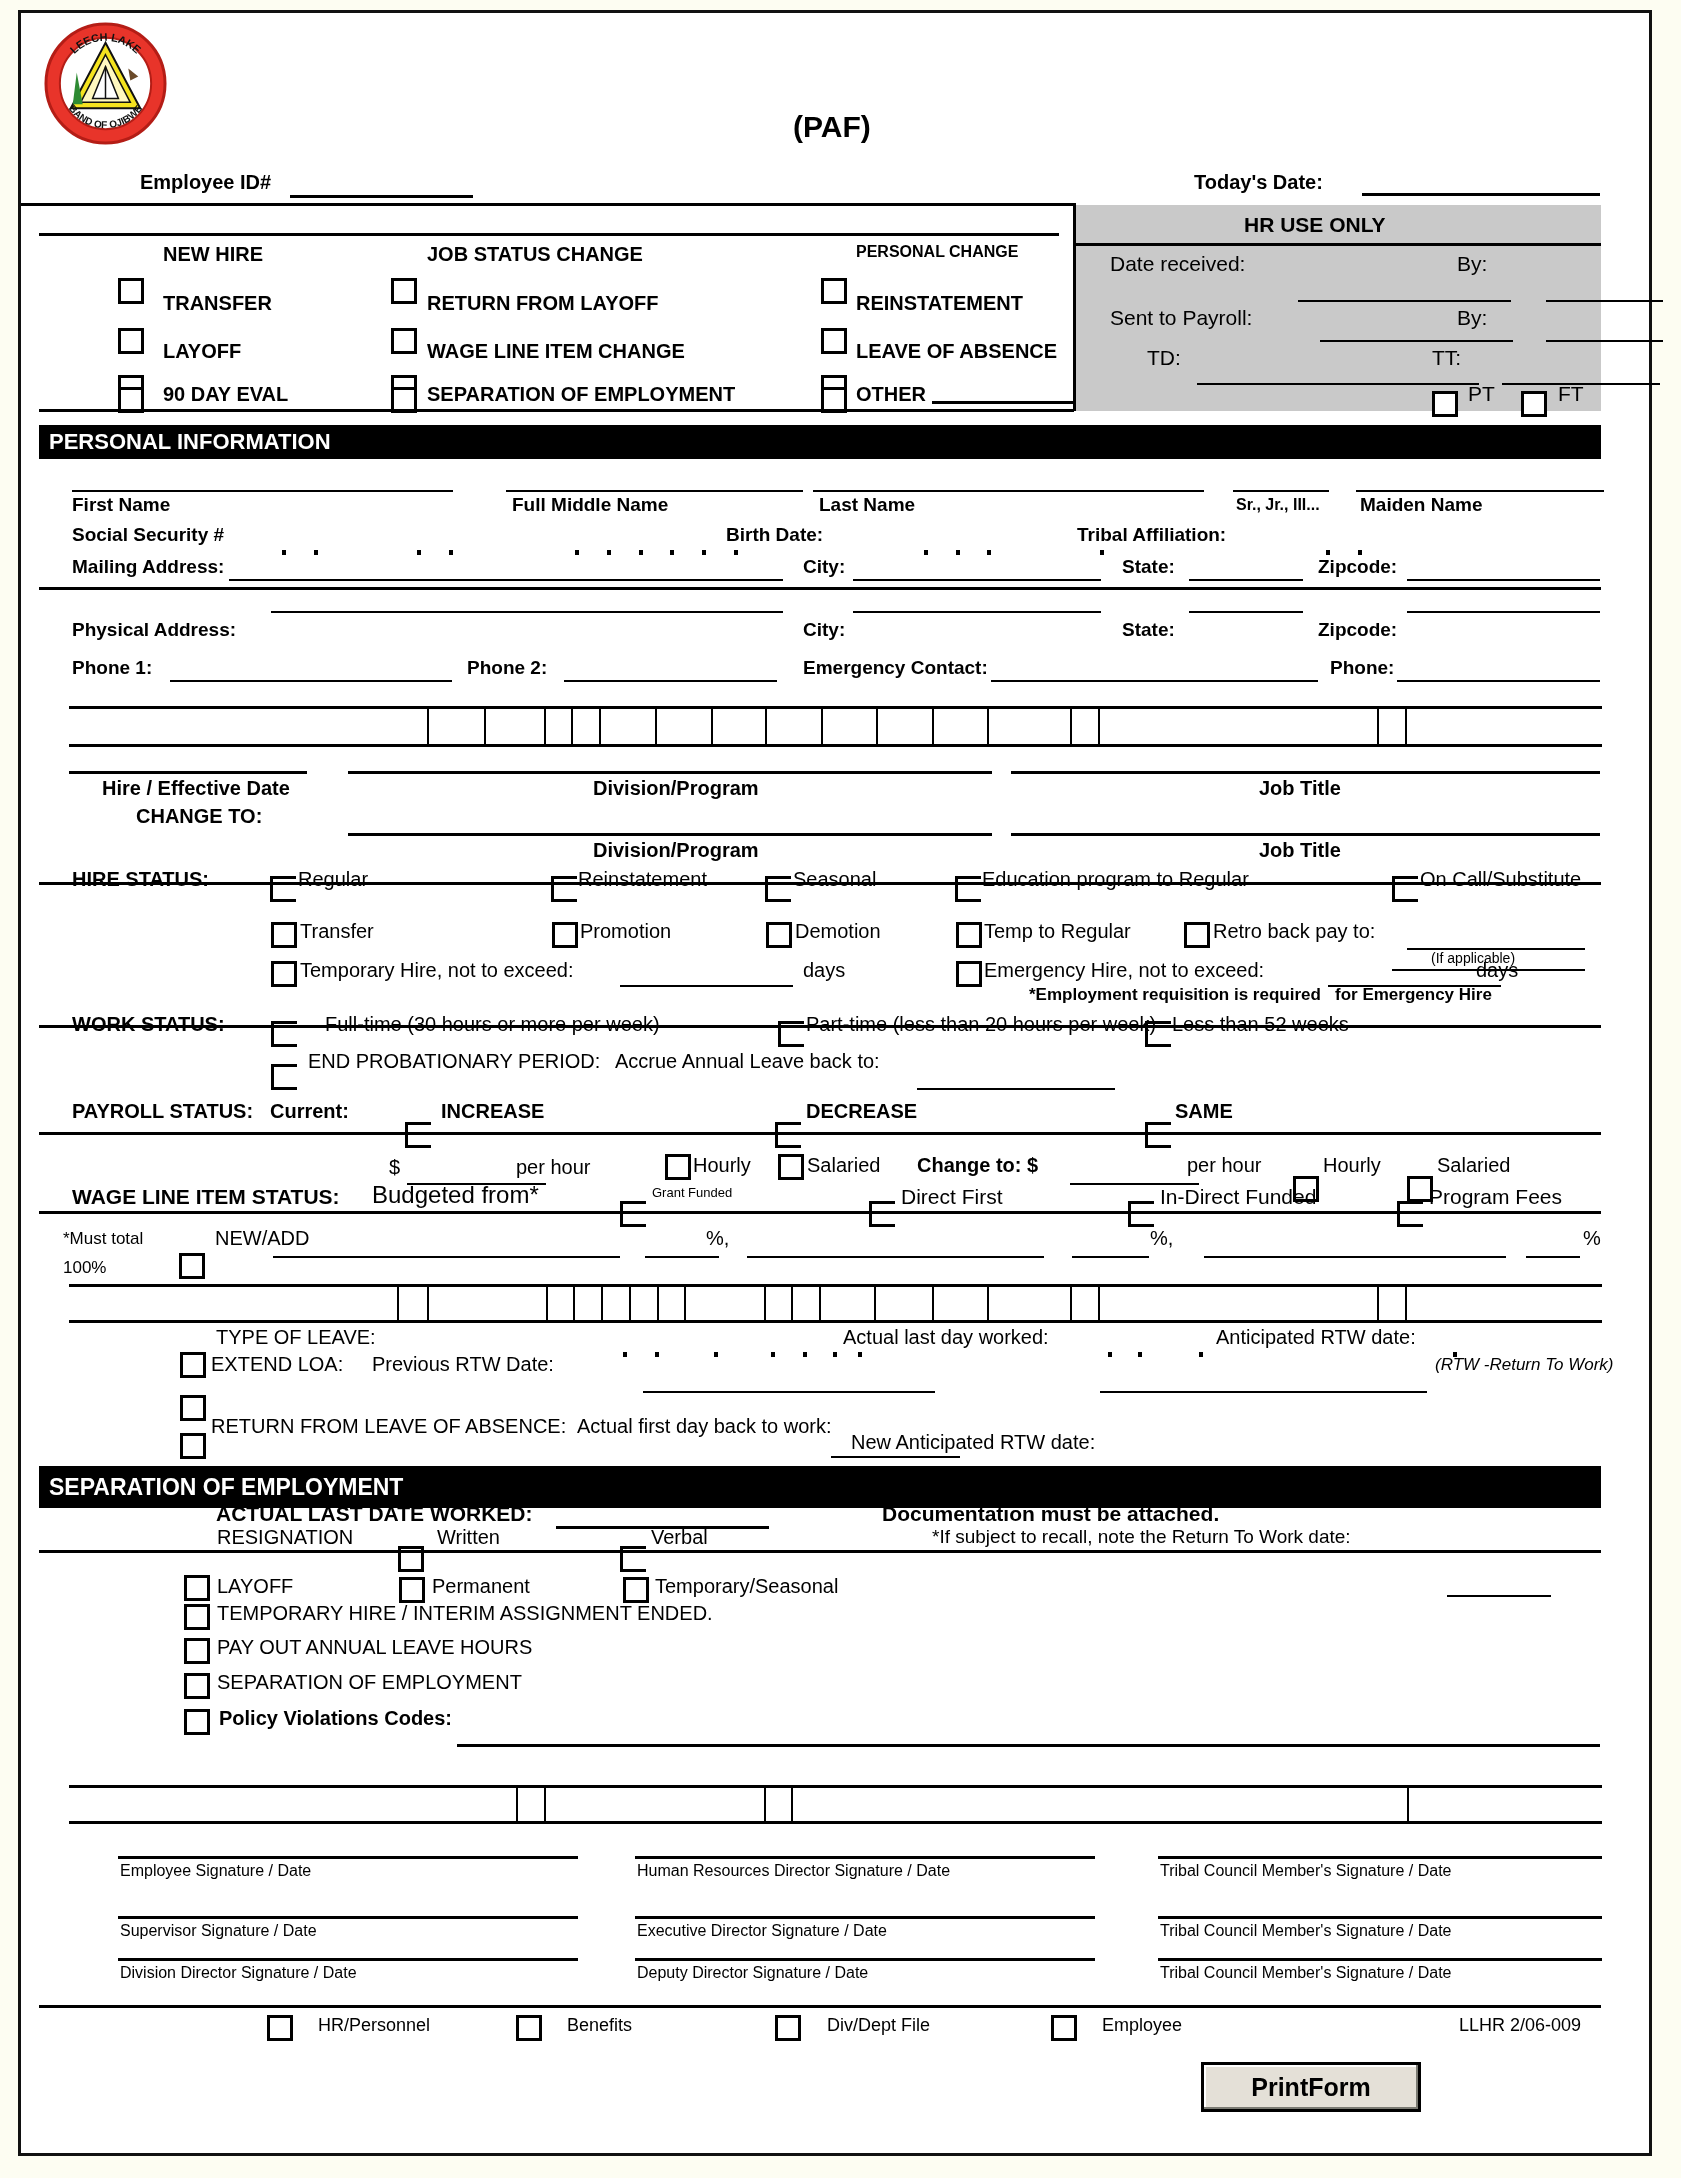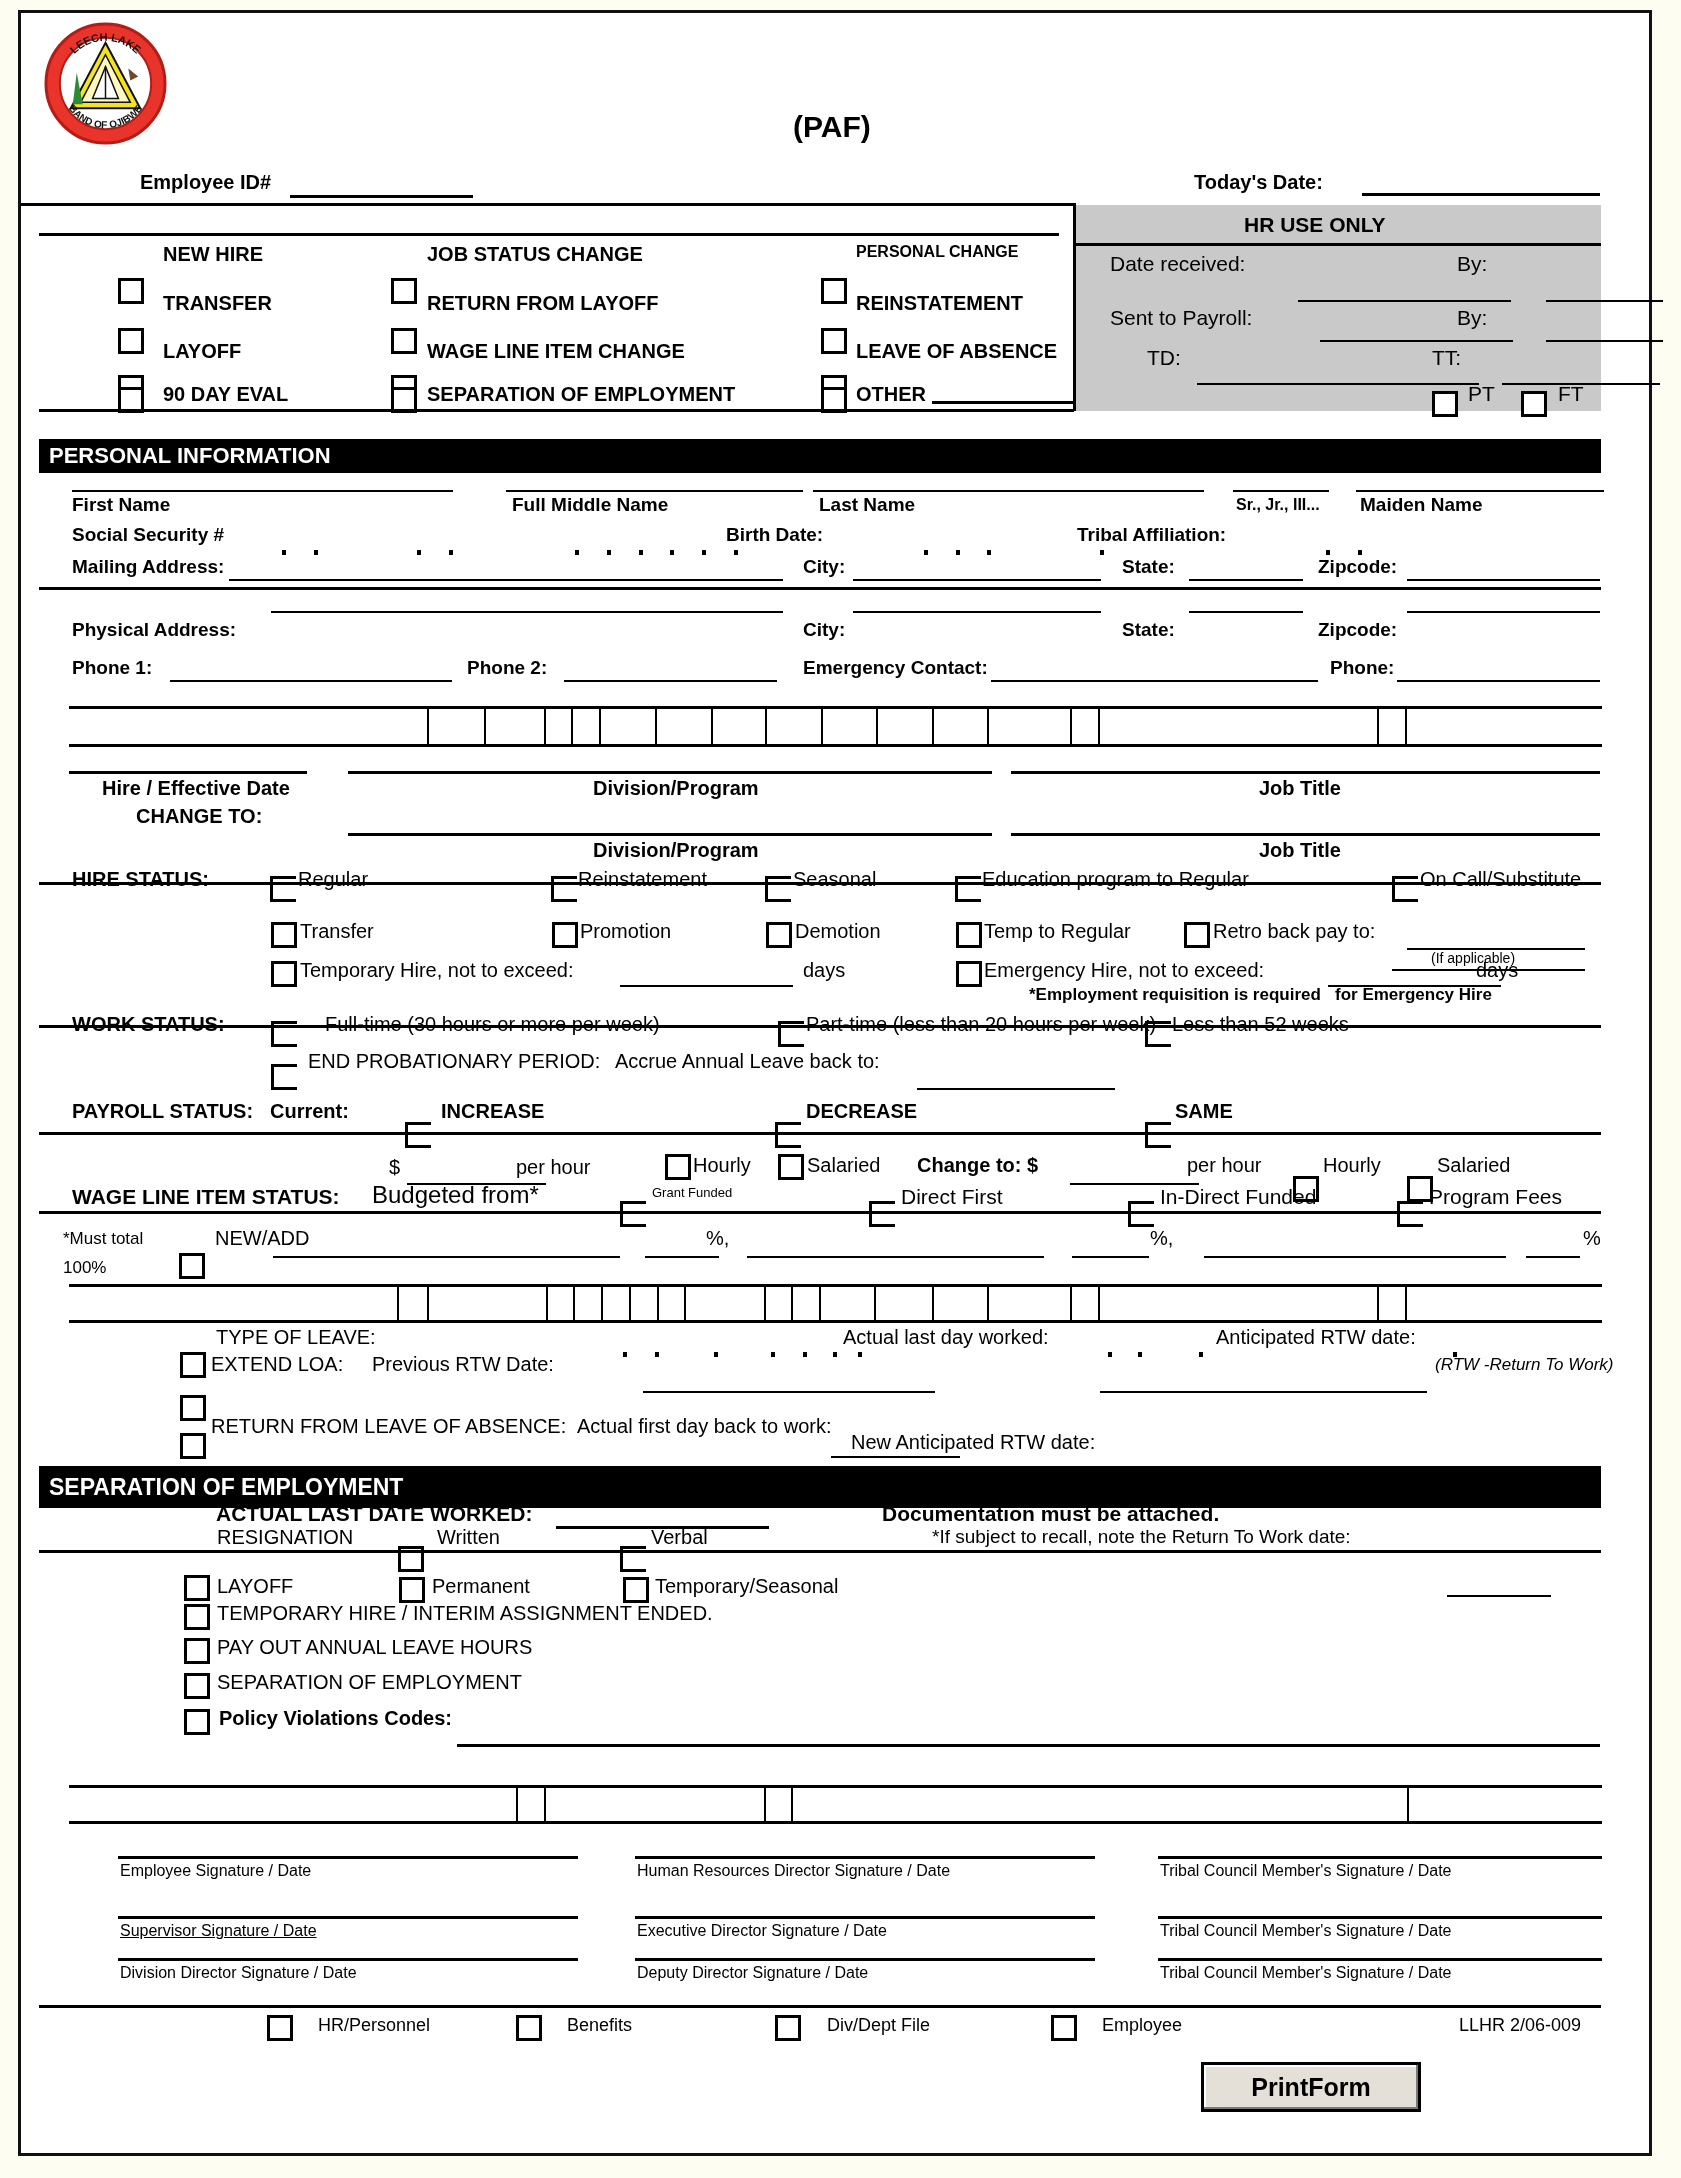--- a/index.html
+++ b/index.html
@@ -184,21 +184,21 @@
     <div class="abs reg" style="left:1126px; top:333px; font-size:21px; z-index:3;">TD:</div>
     <div class="abs reg" style="left:1411px; top:333px; font-size:21px; z-index:3;">TT:</div>
     <div class="hr2" style="left:1176px; top:370px; width:282px; z-index:3;"></div>
     <div class="hr2" style="left:1481px; top:370px; width:158px; z-index:3;"></div>
 
     <div class="cb" style="left:1411px; top:378px; z-index:4;"></div>
     <div class="abs reg" style="left:1447px; top:369px; font-size:21px; z-index:4;">PT</div>
     <div class="cb" style="left:1500px; top:378px; z-index:4;"></div>
     <div class="abs reg" style="left:1537px; top:369px; font-size:21px; z-index:4;">FT</div>
 
-    <div class="band" style="left:18px; top:426px; width:1562px; height:34px; font-size:22px;">PERSONAL INFORMATION</div>
+    <div class="band" style="left:18px; top:412px; width:1562px; height:34px; font-size:22px;">PERSONAL INFORMATION</div>
 
     <div class="hr2" style="left:51px; top:477px; width:381px;"></div>
     <div class="abs t" style="left:51px; top:481px; font-size:19px;">First Name</div>
     <div class="hr2" style="left:485px; top:477px; width:297px;"></div>
     <div class="abs t" style="left:491px; top:481px; font-size:19px;">Full Middle Name</div>
     <div class="hr2" style="left:792px; top:477px; width:391px;"></div>
     <div class="abs t" style="left:798px; top:481px; font-size:19px;">Last Name</div>
     <div class="hr2" style="left:1212px; top:477px; width:96px;"></div>
     <div class="abs t" style="left:1215px; top:483px; font-size:16px;">Sr., Jr., III...</div>
     <div class="hr2" style="left:1335px; top:477px; width:248px;"></div>
@@ -483,21 +483,21 @@
     <div class="vr2" style="left:1386px; top:1772px; height:36px;"></div>
 
     <div class="hr" style="left:97px; top:1843px; width:460px;"></div>
     <div class="abs reg" style="left:99px; top:1849px; font-size:16px;">Employee Signature / Date</div>
     <div class="hr" style="left:614px; top:1843px; width:460px;"></div>
     <div class="abs reg" style="left:616px; top:1849px; font-size:16px;">Human Resources Director Signature / Date</div>
     <div class="hr" style="left:1137px; top:1843px; width:444px;"></div>
     <div class="abs reg" style="left:1139px; top:1849px; font-size:16px;">Tribal Council Member's Signature / Date</div>
 
     <div class="hr" style="left:97px; top:1903px; width:460px;"></div>
-    <div class="abs reg" style="left:99px; top:1909px; font-size:16px;text-decoration:underline;">Supervisor Signature / Date</div>
+    <div class="abs reg" style="left:99px; top:1909px; font-size:16px;">Supervisor Signature / Date</div>
     <div class="hr" style="left:614px; top:1903px; width:460px;"></div>
     <div class="abs reg" style="left:616px; top:1909px; font-size:16px;">Executive Director Signature / Date</div>
     <div class="hr" style="left:1137px; top:1903px; width:444px;"></div>
     <div class="abs reg" style="left:1139px; top:1909px; font-size:16px;">Tribal Council Member's Signature / Date</div>
 
     <div class="hr" style="left:97px; top:1945px; width:460px;"></div>
     <div class="abs reg" style="left:99px; top:1951px; font-size:16px;">Division Director Signature / Date</div>
     <div class="hr" style="left:614px; top:1945px; width:460px;"></div>
     <div class="abs reg" style="left:616px; top:1951px; font-size:16px;">Deputy Director Signature / Date</div>
     <div class="hr" style="left:1137px; top:1945px; width:444px;"></div>

